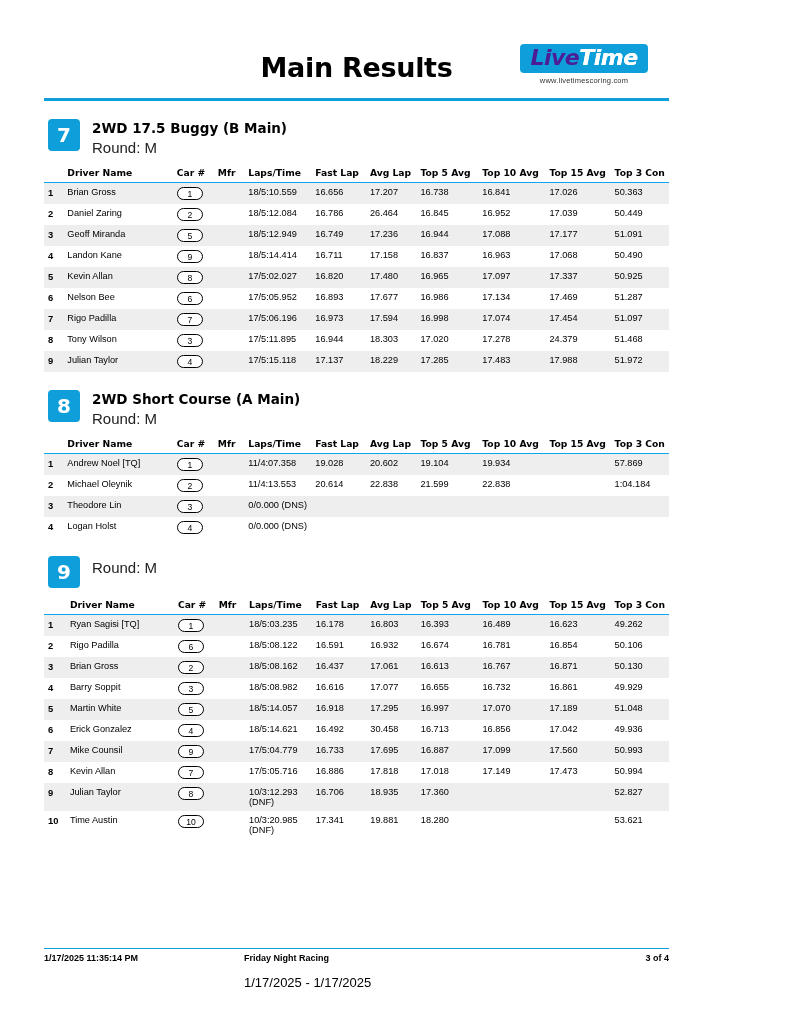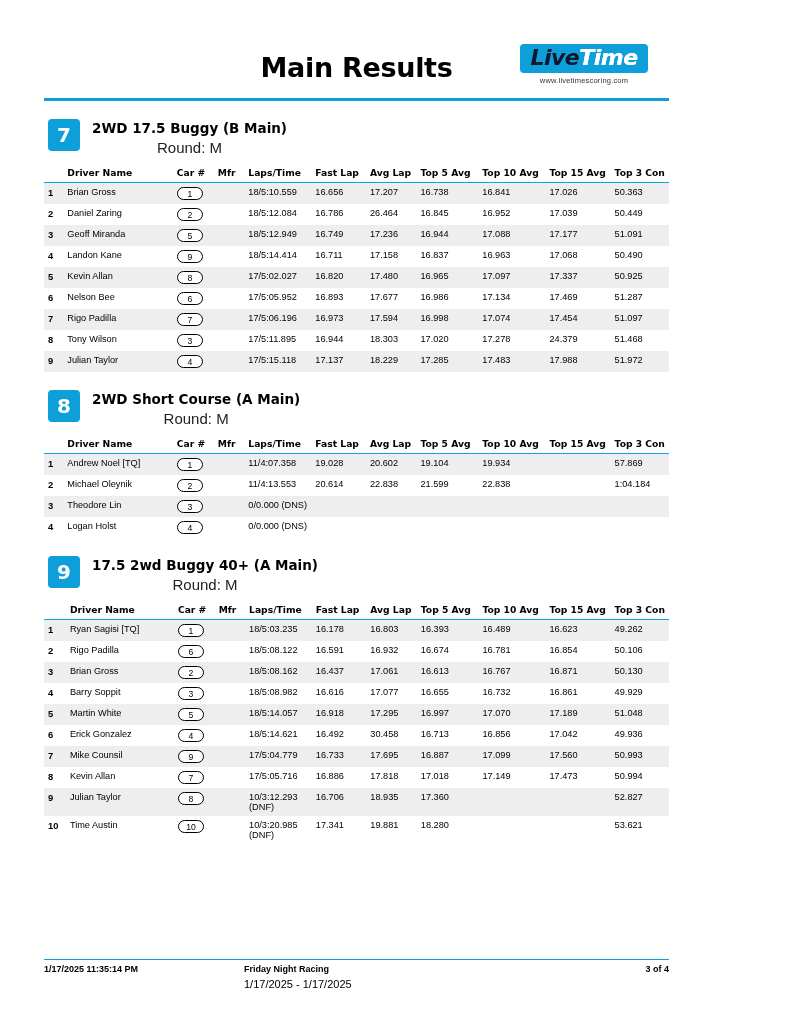--- a/index.html
+++ b/index.html
@@ -49,21 +49,21 @@
     border-radius: 4px;
     padding: 3px 10px 4px 10px;
     color: #ffffff;
     font-size: 22px;
     font-weight: bold;
     font-style: italic;
     letter-spacing: -0.5px;
     line-height: 1;
     font-family: "DejaVu Sans", sans-serif;
   }
-  .logo-badge .live { color: #0f172a; text-align: right; }
+  .logo-badge .live { color: #4c1d95; text-align: right; }
   .logo-badge .time {
     color: #ffffff;
     text-shadow: 0 0 0 #fff;
   }
   .logo-url {
     font-size: 7.5px;
     color: #333;
     margin-top: 3px;
     letter-spacing: 0.2px;
   }
@@ -87,21 +87,21 @@
     color: #fff;
     border-radius: 4px;
     font-size: 20px;
     font-weight: bold;
     display: flex;
     align-items: center;
     justify-content: center;
     flex: 0 0 auto;
     font-family: "DejaVu Sans", sans-serif;
   }
-  .group-titles { padding-top: 1px; text-align: center; }
+  .group-titles { padding-top: 1px; }
   .group-title {
     font-size: 13.5px;
     font-weight: bold;
     font-family: "DejaVu Sans", sans-serif;
     line-height: 1.25;
   }
   .group-round {
     font-size: 15px;
     color: #222;
     margin-top: 2px;
@@ -178,21 +178,21 @@
     align-items: flex-start;
     justify-content: space-between;
     font-size: 9px;
   }
   .footer-left { font-weight: bold; width: 200px; }
   .footer-center {
     text-align: left;
     flex: 1;
   }
   .footer-event { font-weight: bold; font-size: 9px; }
-  .footer-dates { font-size: 11px; margin-top: 4px; }
+  .footer-dates { font-size: 13px; margin-top: 12px; }
   .footer-right {
     width: 200px;
     text-align: right;
     font-weight: bold;
   }
 </style>
 </head>
 <body>
 
 <div class="page">
@@ -429,21 +429,20 @@
               <td class="t15"></td>
               <td class="t3"></td>
             </tr>
           </tbody>
         </table>
       </div>
       <div class="group">
         <div class="group-head">
           <div class="group-num">9</div>
           <div class="group-titles">
-            <div class="group-title">17.5 2wd Buggy 40+ (A Main)</div>
             <div class="group-round">Round: M</div>
           </div>
         </div>
         <table class="results">
           <thead>
             <tr>
               <th class="pos"></th>
               <th class="driver">Driver Name</th>
               <th class="car">Car #</th>
               <th class="mfr">Mfr</th>

